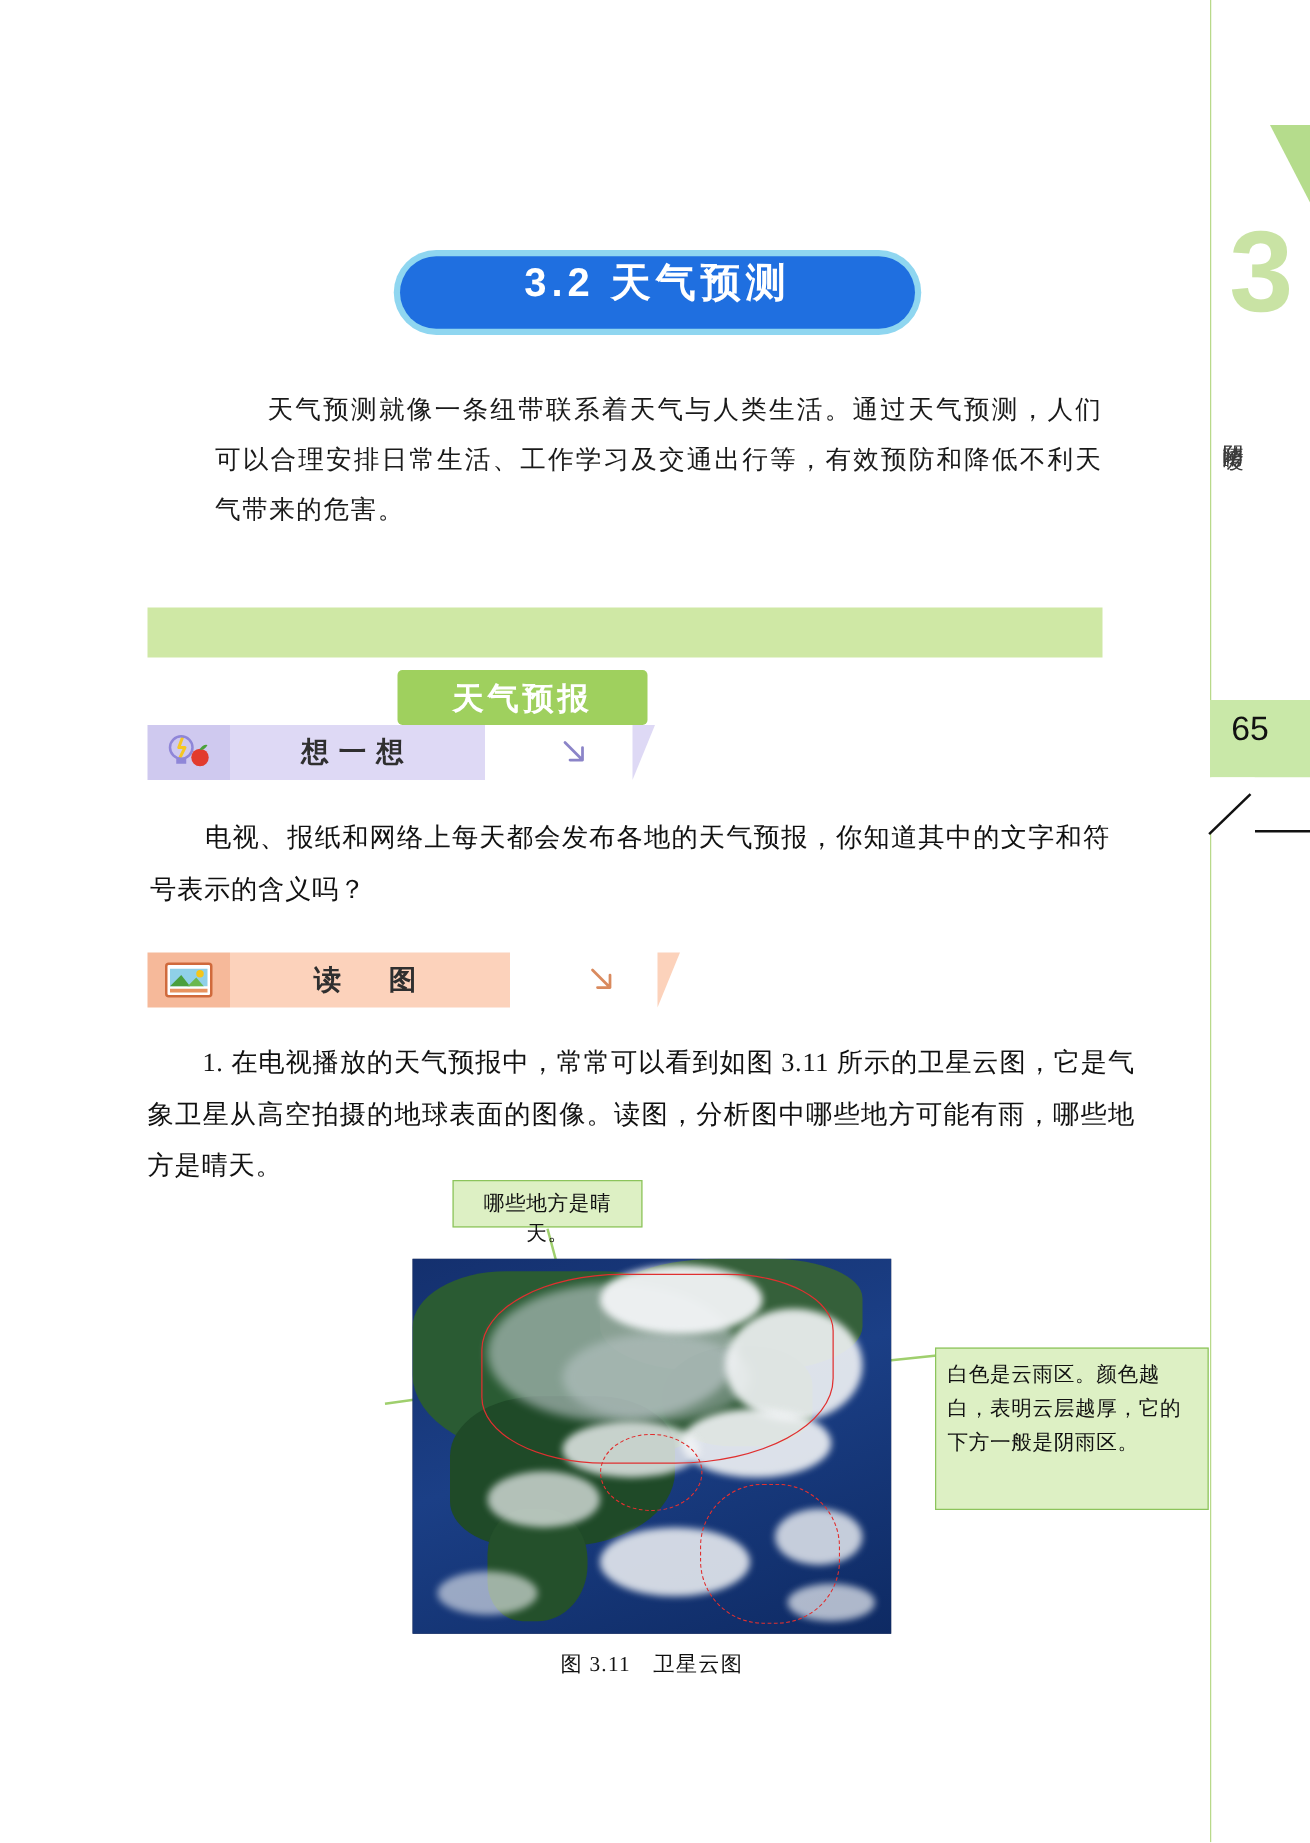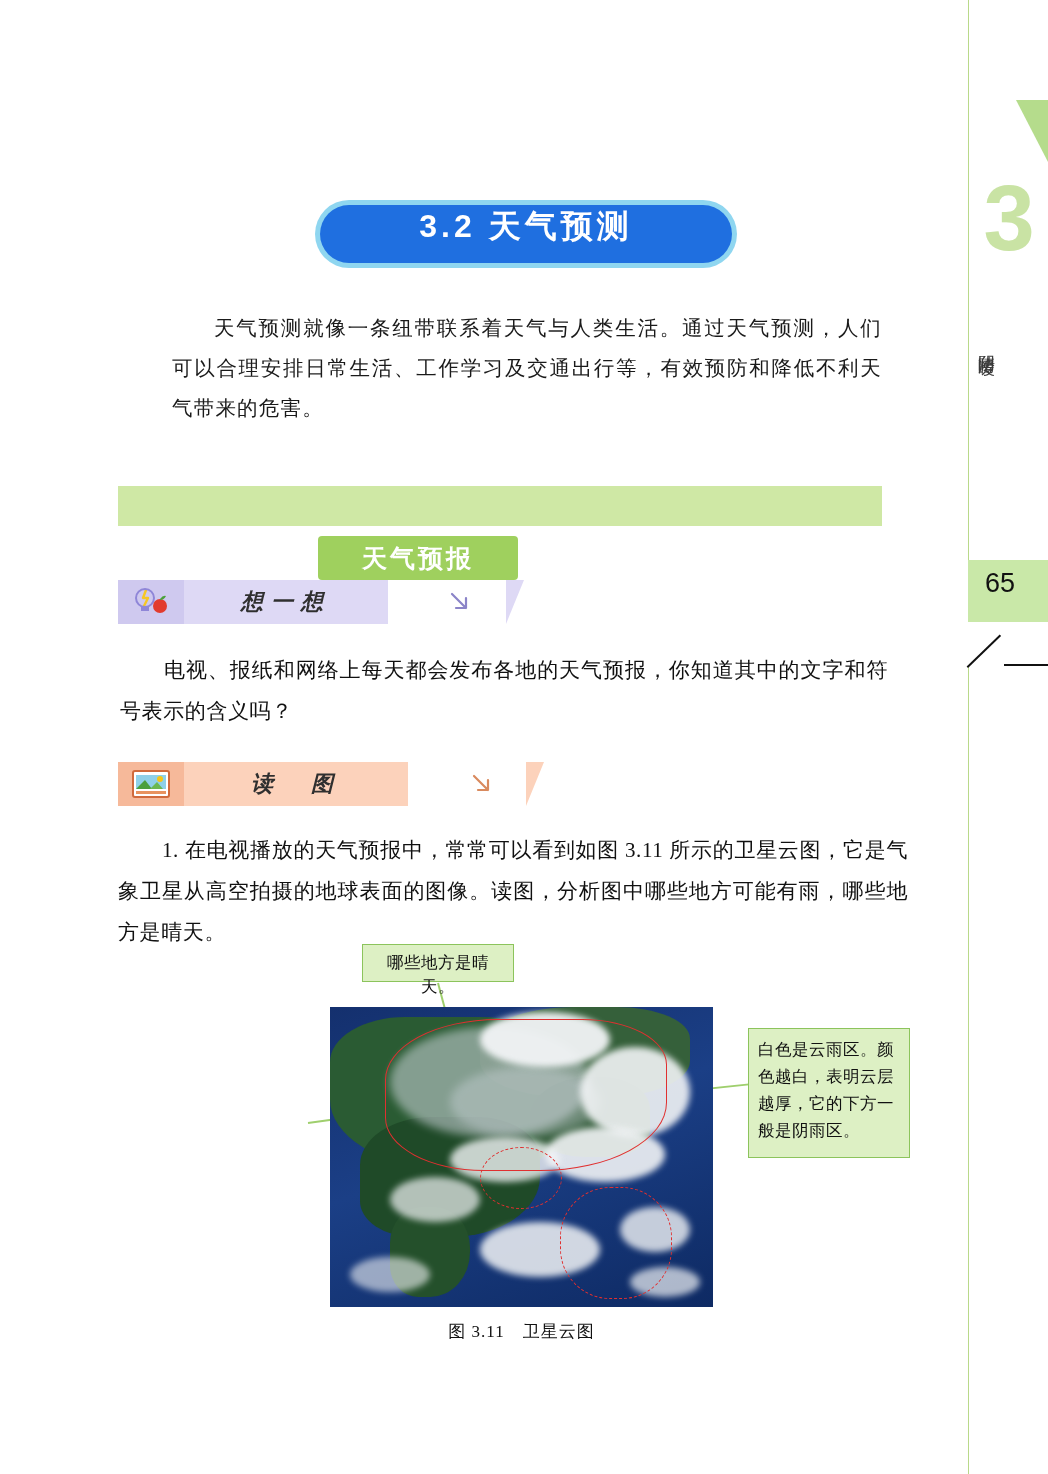--- a/index.html
+++ b/index.html
@@ -209,21 +209,20 @@
     display: flex;
     align-items: center;
     justify-content: center;
   }
   .act-label span {
     font-family: "Liberation Sans", sans-serif;
     font-size: 22px;
     font-weight: 700;
     color: #2f2f2f;
     letter-spacing: 8px;
-    font-style: italic;
   }
   .act-arrow {
     position: absolute;
     top: 10px;
     width: 24px;
     height: 24px;
   }
 
   .act-think { left: 118px; top: 580px; width: 270px; }
   .act-think .act-icon { background: #cfc9ef; }
@@ -294,21 +293,21 @@
     font-family: "Liberation Serif", serif;
     font-size: 16.5px;
     line-height: 27px;
     color: #111111;
     padding: 7px 9px;
     box-sizing: border-box;
     letter-spacing: 0.5px;
   }
   #callout-top   { left: 362px; top: 944px; width: 152px; height: 38px; text-align: center; line-height: 24px; padding-top: 6px; }
   #callout-left  { left: 138px; top: 1058px; width: 170px; height: 130px; }
-  #callout-right { left: 748px; top: 1028px; width: 162px; height: 130px; }
+  #callout-right { left: 748px; top: 1078px; width: 219px; height: 130px; }
 
   .leader {
     position: absolute;
     background: #9fcf6d;
     height: 2px;
     transform-origin: left center;
   }
 
   
   .sat-land  { position:absolute; background:#1d4f2a; }

